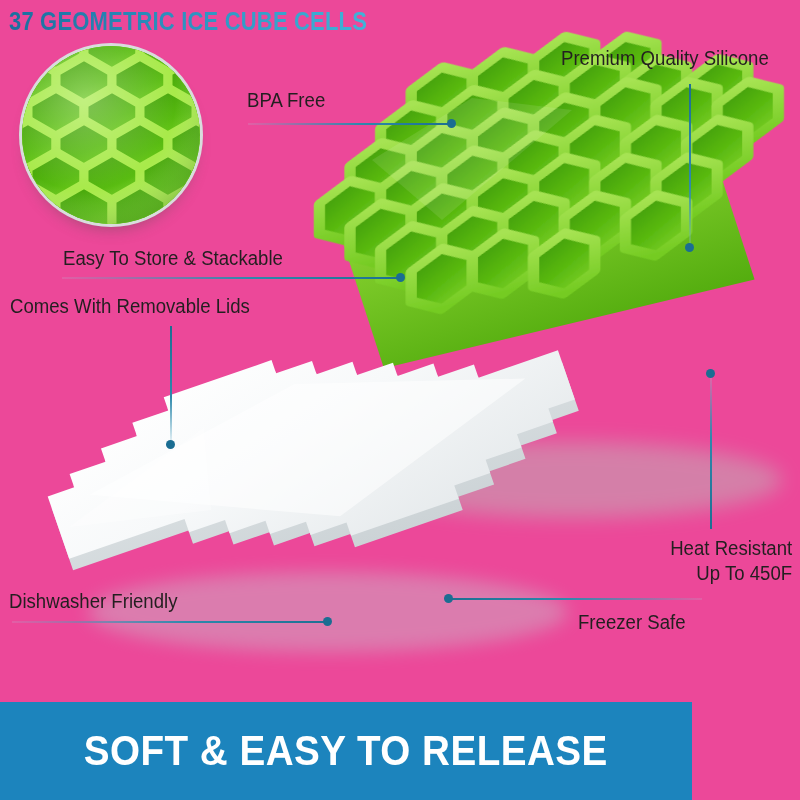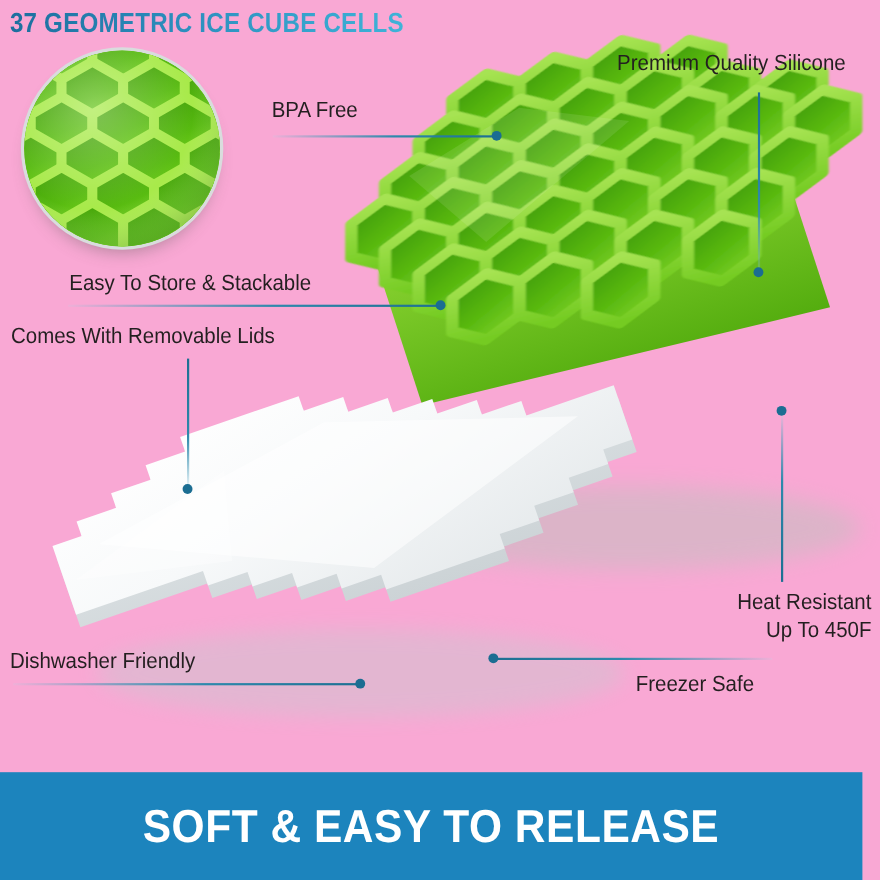--- a/index.html
+++ b/index.html
@@ -7,21 +7,21 @@
     padding: 0;
     background: #ffffff;
   }
   body {
     font-family: "Liberation Sans", sans-serif;
   }
   #page {
     position: relative;
     width: 800px;
     height: 800px;
-    background: #f9a8d4;
+    background: #ec4899;
     overflow: hidden;
   }
 
   
   .headline {
     position: absolute;
     left: 9px;
     top: 7px;
     font-family: "Liberation Sans Narrow", "Liberation Sans", sans-serif;
     font-weight: bold;
@@ -94,21 +94,21 @@
     position: absolute;
   }
   .tray { left: 322px; top: 40px; width: 470px; height: 480px; }
   .lid  { left: 28px;  top: 322px; width: 590px; height: 340px; }
   .tray svg, .lid svg { display:block; width:100%; height:100%; overflow: visible; }
 
   
   .banner {
     position: absolute;
     left: 0;
-    width: 784px;
+    width: 692px;
     top: 702px;
     height: 98px;
     background: #1c84bd;
     display: flex;
     align-items: center;
     justify-content: center;
   }
   .banner-text {
     font-family: "Liberation Sans Narrow", "Liberation Sans", sans-serif;
     font-weight: bold;

